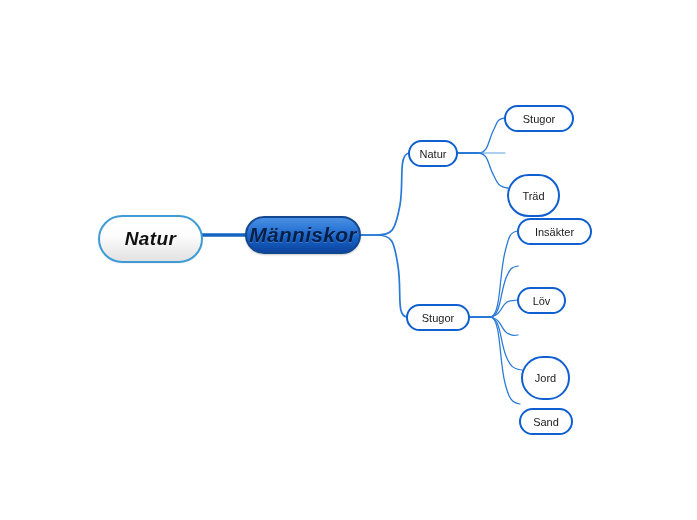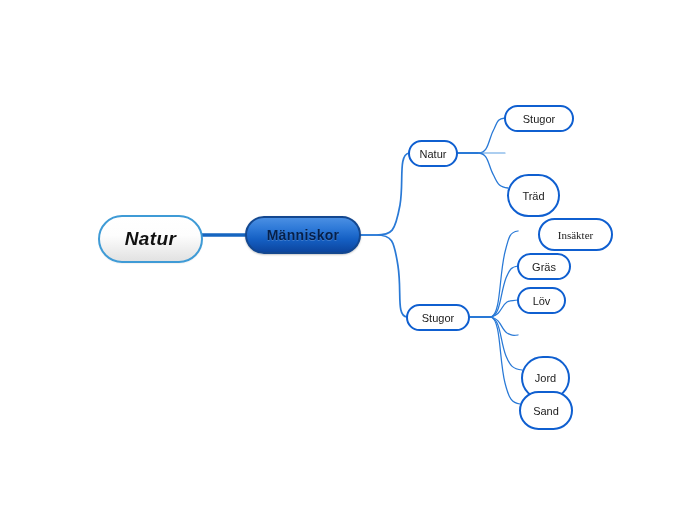--- a/index.html
+++ b/index.html
@@ -45,25 +45,26 @@
     font-weight: bold;
     letter-spacing: 0.4px;
     box-shadow: 0 1px 1px rgba(0,0,0,0.05);
   }
   
   .node-primary {
     border: 2px solid #13478f;
     border-radius: 999px;
     background: linear-gradient(to bottom, #4a8fe3 0%, #2f7ad8 30%, #1560c4 62%, #0c459e 100%);
     color: #06204a;
-    font-size: 14px;
+    font-size: 21px;
     font-weight: bold;
     letter-spacing: 0.3px;
     text-shadow: 0 1px 0 rgba(255,255,255,0.18);
     box-shadow: 0 1px 2px rgba(0,0,0,0.22);
+    font-style: italic;
   }
   
   .node-branch, .node-leaf {
     border: 2.5px solid #0f5fd0;
     border-radius: 999px;
     background: #ffffff;
     color: #1b1b1b;
     font-size: 11px;
     font-weight: normal;
   }
@@ -111,29 +112,26 @@
   <div class="node node-leaf" style="left:504px; top:105px; width:70px; height:27px;">
     <span>Stugor</span>
   </div>
   <div class="node node-leaf" style="left:507px; top:174px; width:53px; height:43px;">
     <span>Träd</span>
   </div>
 
   <div class="node node-branch" style="left:406px; top:304px; width:64px; height:27px;">
     <span>Stugor</span>
   </div>
-  <div class="node node-leaf" style="left:538px; top:218px; width:75px; height:33px;font-family:Liberation Serif, serif;">
+  <div class="node node-leaf" style="left:517px; top:218px; width:75px; height:27px;">
     <span>Insäkter</span>
-  </div>
-  <div class="node node-leaf" style="left:517px; top:253px; width:54px; height:27px;">
-    <span>Gräs</span>
   </div>
   <div class="node node-leaf" style="left:517px; top:287px; width:49px; height:27px;">
     <span>Löv</span>
   </div>
   <div class="node node-leaf" style="left:521px; top:356px; width:49px; height:44px;">
     <span>Jord</span>
   </div>
-  <div class="node node-leaf" style="left:519px; top:391px; width:54px; height:39px;">
+  <div class="node node-leaf" style="left:519px; top:408px; width:54px; height:27px;">
     <span>Sand</span>
   </div>
 
 </div>
 
 </body></html>

